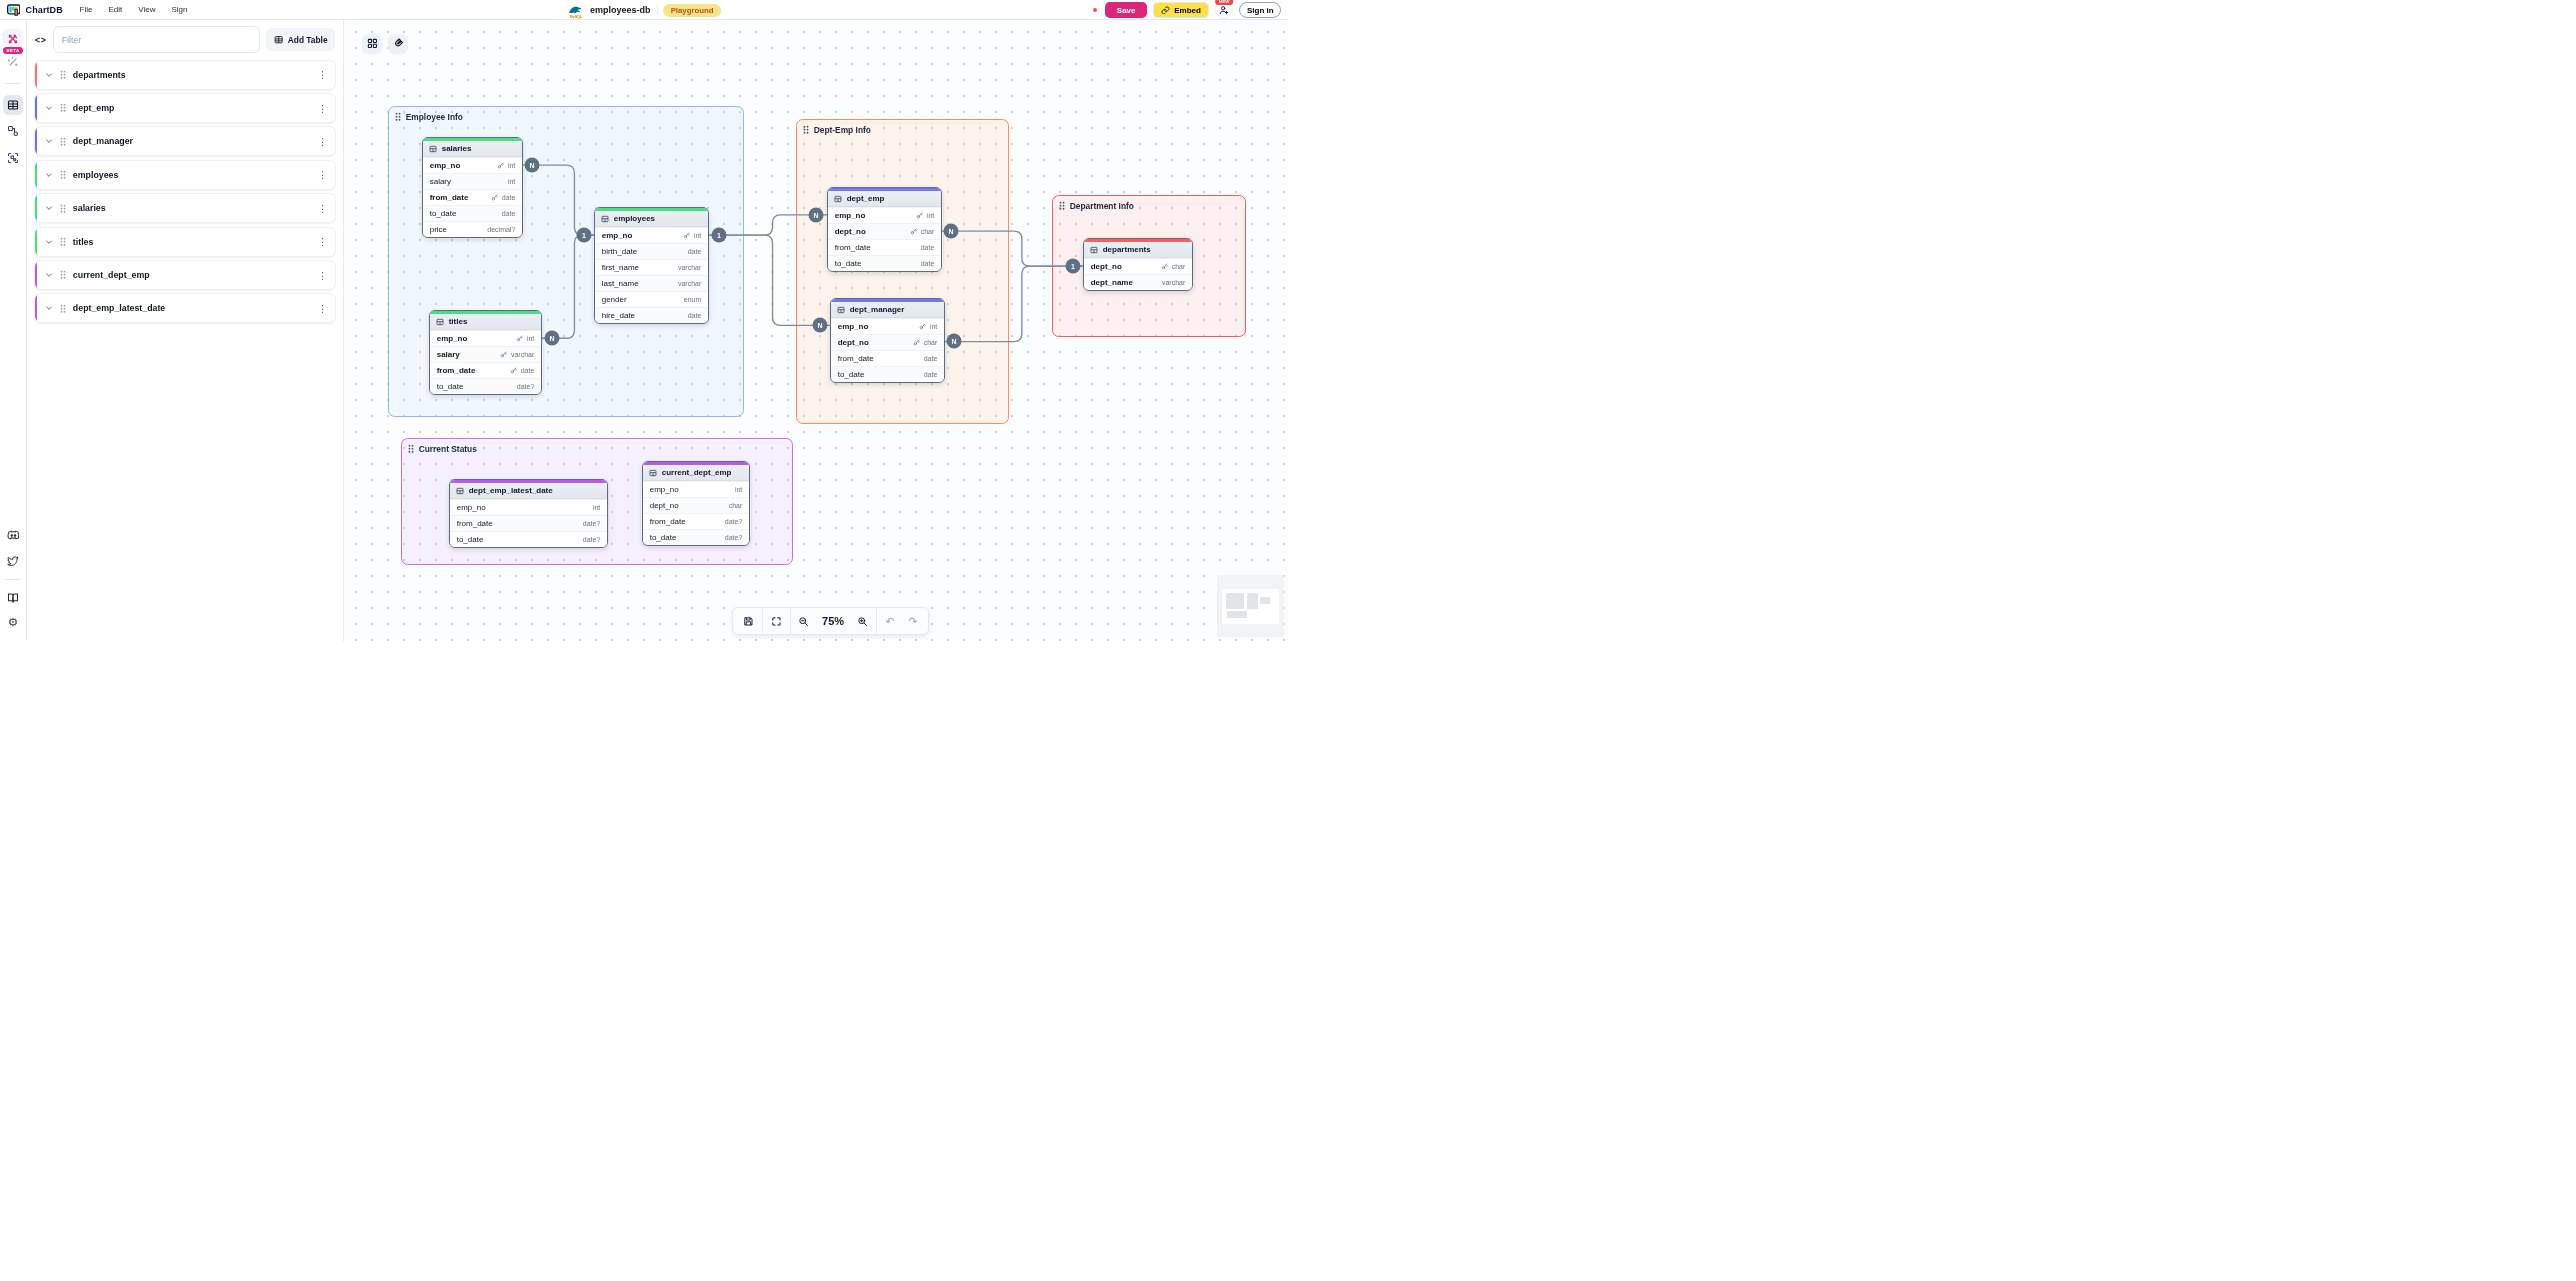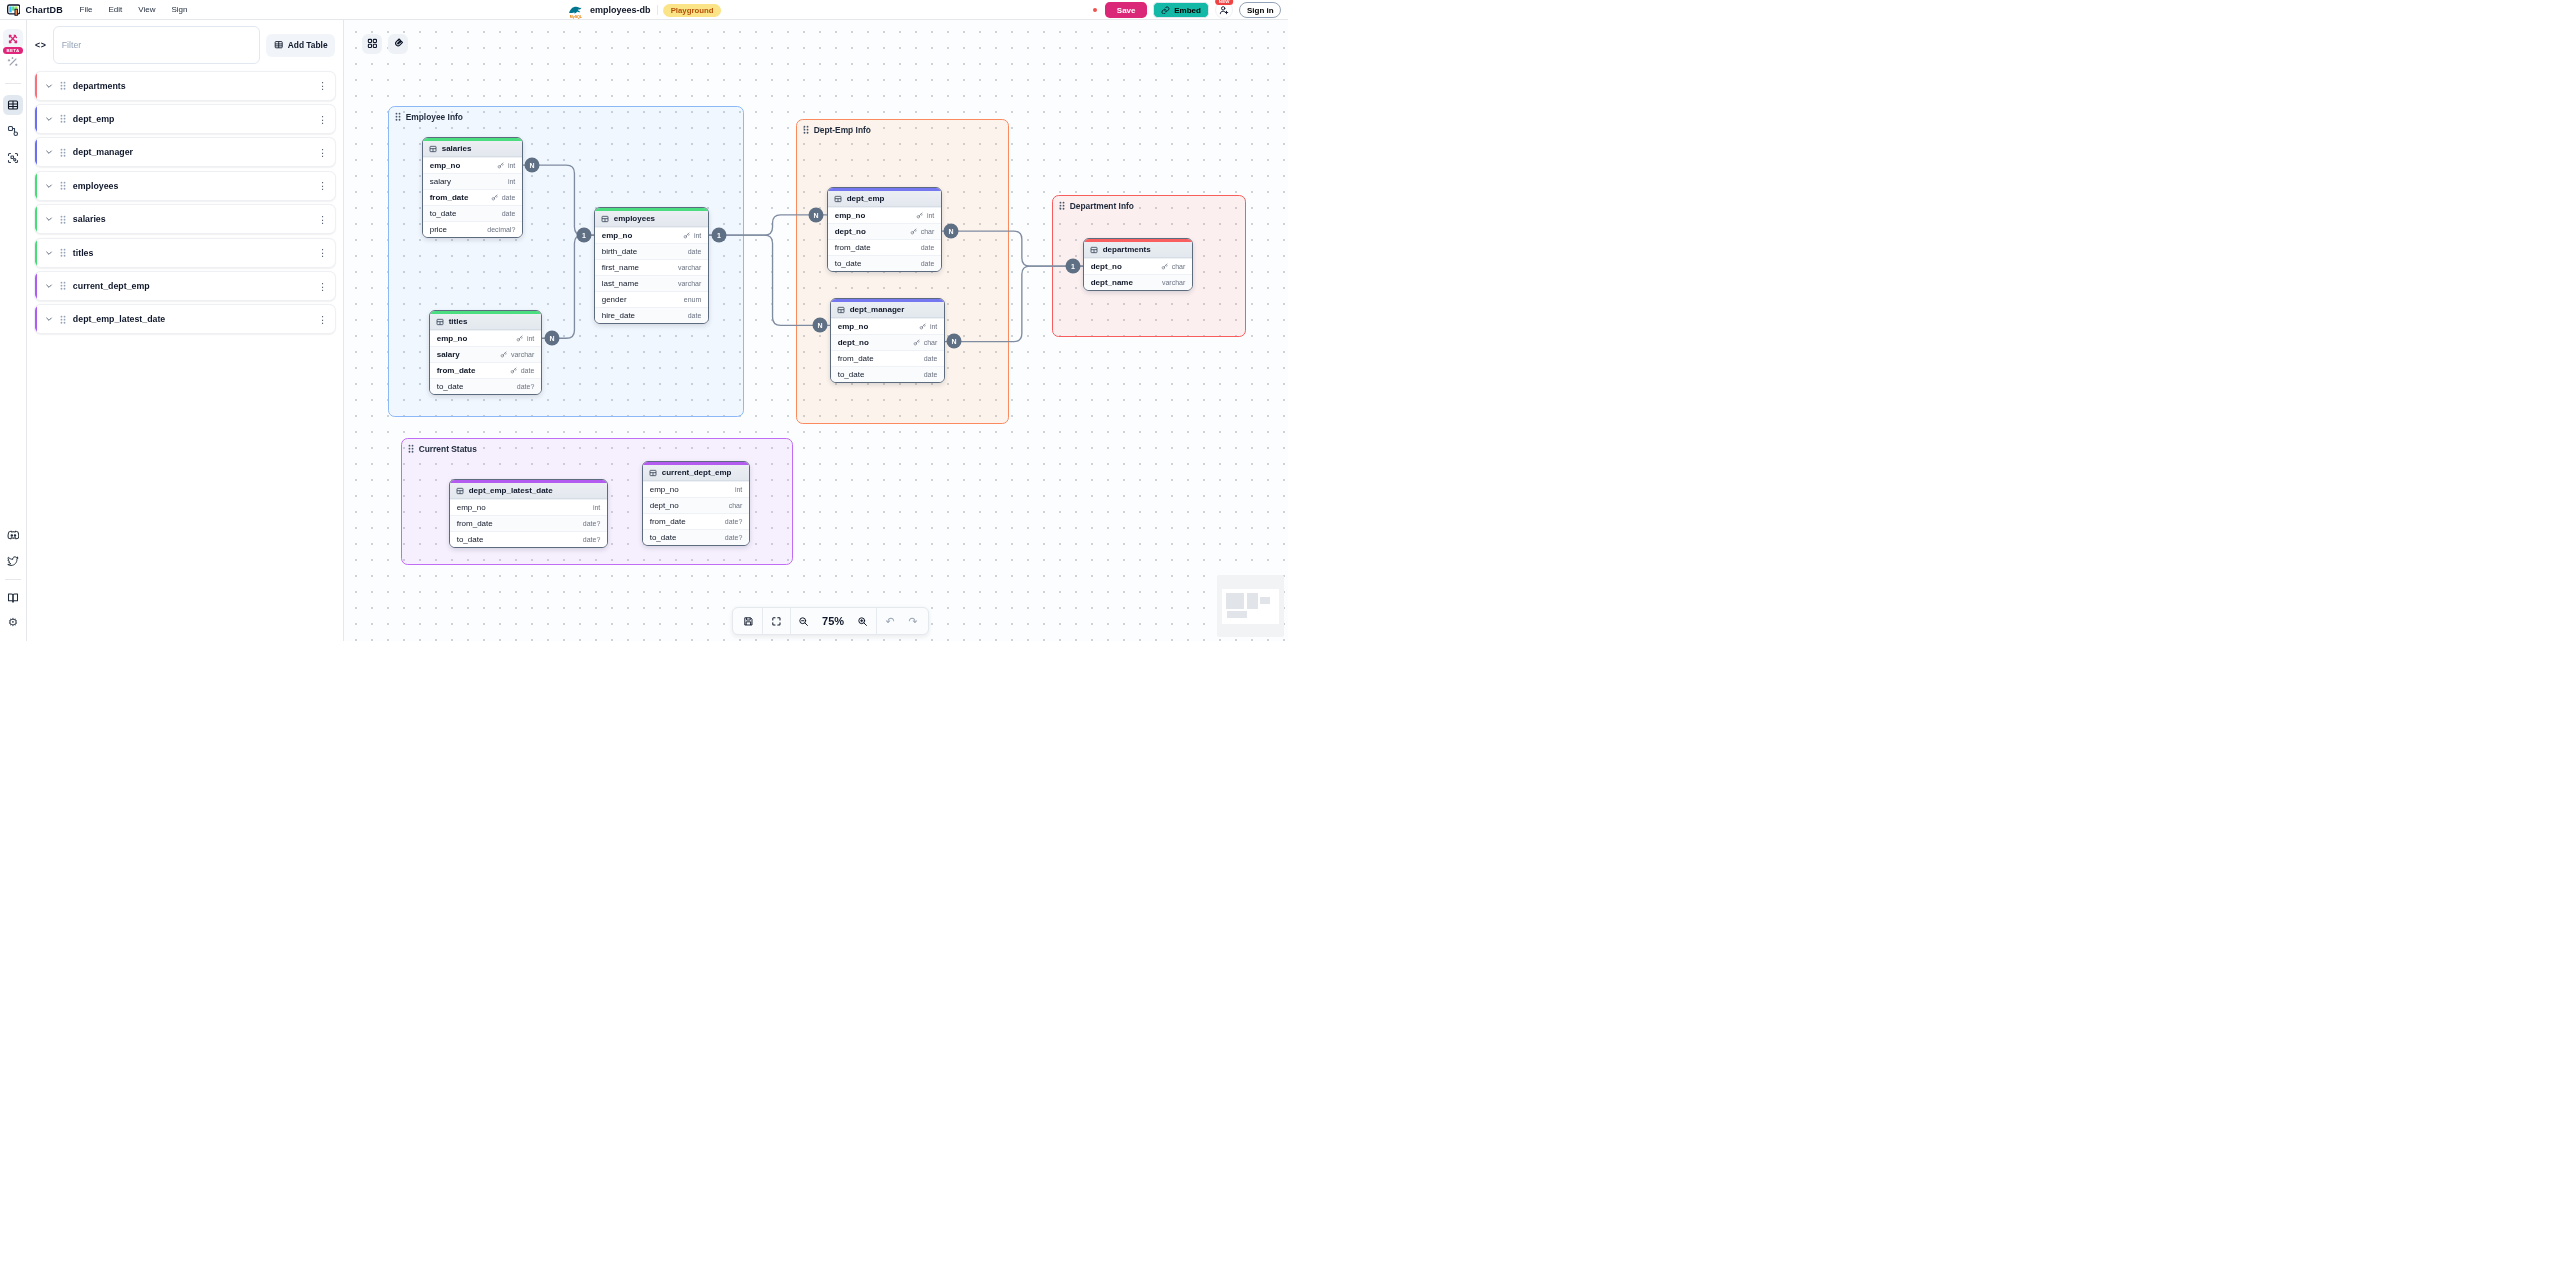--- a/index.html
+++ b/index.html
@@ -17,21 +17,21 @@
   .tb-center { position:absolute; left:50%; top:0; height:20px; transform:translateX(-50%);
     display:flex; align-items:center; gap:6px; }
   .db-name { font-size:9px; font-weight:700; color:#111827; }
   .vdiv { width:0.7px; height:10.8px; background:#e2e8f0; }
   .env-badge { background:#fbe388; color:#b45309; font-size:7.8px; font-weight:600;
     padding:2px 7.4px; border-radius:673px; }
   .tb-right { position:absolute; right:6.7px; top:0; height:20px; display:flex; align-items:center; gap:6px; }
   .unsaved-dot { width:4.7px; height:4.7px; border-radius:50%; background:#ef5350; margin-right:2px; }
   .btn-save { background:#db2777; color:#fff; border:none; font-weight:700; font-size:8px;
     padding:3.4px 11.5px; border-radius:4.7px; cursor:pointer; }
-  .btn-embed { background:#14b8a6; border:0.7px solid #e2e8f0; font-weight:600; font-size:8px;
+  .btn-embed { background:#fde047; border:0.7px solid #e2e8f0; font-weight:600; font-size:8px;
     padding:2.7px 7.4px; border-radius:4.7px; display:flex; align-items:center; gap:4px; cursor:pointer; }
   .btn-signin { background:#fff; border:0.7px solid #94a3b8; font-weight:600; font-size:8px;
     padding:2.7px 6.7px; border-radius:8px; cursor:pointer; }
   .avatar-wrap { position:relative; width:18px; height:18px; }
   .avatar-btn { width:18px; height:18px; border-radius:50%; border:0.7px solid #eef0f3; background:#fff;
     display:flex; align-items:center; justify-content:center; cursor:pointer; }
   .new-badge { position:absolute; top:-2.7px; left:50%; transform:translateX(-50%); background:#ef4444;
     color:#fff; font-size:4.4px; font-weight:700; padding:1px 3.4px; border-radius:673px; letter-spacing:0.2px; }
 
   
@@ -44,21 +44,21 @@
   .beta { background:#e0257a; color:#fff; font-size:4.4px; font-weight:700; padding:1px 4px;
     border-radius:673px; letter-spacing:0.3px; margin:-2.7px 0 -1.3px 0; z-index:2; }
   .rail-div { width:16px; height:0.7px; background:#e5e7eb; }
   .gear-glyph { font-size:11.5px; color:#374151; line-height:1; }
 
   
   #sidebar { position:absolute; left:27px; top:20px; bottom:0; width:317px; background:#fff;
     border-right:0.7px solid #e5e7eb; z-index:10; }
   .sb-head { display:flex; align-items:center; gap:6px; padding:6px 8px 5.4px 8px; }
   .code-toggle { font-size:8.8px; font-weight:700; color:#0f172a; letter-spacing:0.7px; cursor:pointer; }
-  .filter-input { flex:1; height:38px; border:0.7px solid #e2e8f0; border-radius:6px; padding:0 8px;
+  .filter-input { flex:1; height:27px; border:0.7px solid #e2e8f0; border-radius:6px; padding:0 8px;
     font-size:8.8px; font-family:inherit; color:#0f172a; outline:none; }
   .filter-input::placeholder { color:#94a3b8; }
   .btn-add-table { height:23px; background:#f1f5f9; border:none; border-radius:6px; padding:0 7.4px;
     font-size:8.4px; font-weight:600; display:flex; align-items:center; gap:4.7px; cursor:pointer; color:#0f172a; }
   #table-list { padding:1.3px 6.7px; }
   .t-row { position:relative; height:30px; margin-bottom:3.4px; background:#fff; border:0.7px solid #eef0f3;
     border-radius:6.7px; box-shadow:0 0.7px 1.3px rgba(15,23,42,.06); display:flex; align-items:center;
     padding-left:10.8px; overflow:hidden; cursor:pointer; }
   .t-bar { position:absolute; left:0; top:0; bottom:0; width:2.7px; }
   .t-chev { margin-right:6.7px; display:flex; }

